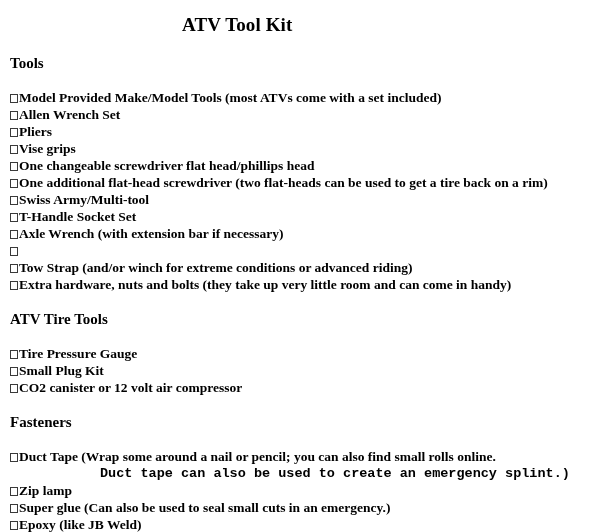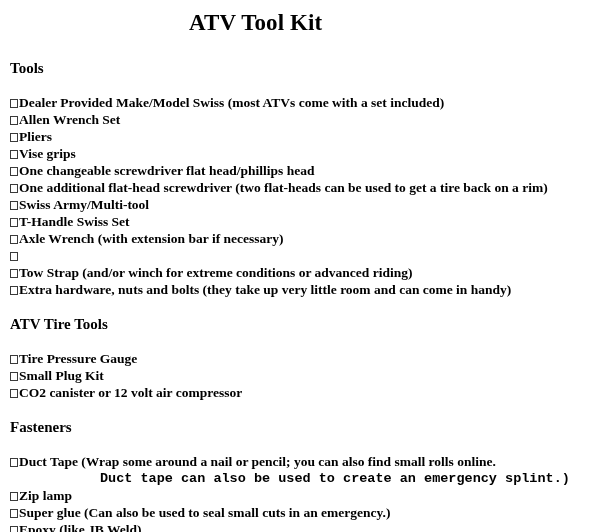--- a/index.html
+++ b/index.html
@@ -17,27 +17,27 @@
   }
   .page {
     position: relative;
     width: 600px;
     height: 532px;
     background: #ffffff;
     box-sizing: border-box;
   }
 
   .doc-title {
-    font-size: 23px;
+    font-size: 19px;
     font-weight: bold;
     line-height: 24px;
     text-align: left;
     padding-left: 182px;
-    padding-top: 4px;
-    margin: 7px;
+    padding-top: 13px;
+    margin: 0;
     letter-spacing: 0.1px;
   }
 
   .section {
     margin: 0;
     padding: 0;
   }
   .section-heading {
     font-size: 15px;
     font-weight: bold;
@@ -97,42 +97,42 @@
 
   <h1 class="doc-title">ATV Tool Kit</h1>
 
   <div class="spacer-line">&nbsp;</div>
 
   <div class="section">
     <div class="section-heading">Tools</div>
     <div class="spacer-line">&nbsp;</div>
     <ul class="check-list">
       <li class="check-item">
-        <span class="cbox"></span><span class="item-text">Dealer Provided Make/Model Swiss (most ATVs come with a set included)</span>
+        <span class="cbox"></span><span class="item-text">Model Provided Make/Model Tools (most ATVs come with a set included)</span>
       </li>
       <li class="check-item">
         <span class="cbox"></span><span class="item-text">Allen Wrench Set</span>
       </li>
       <li class="check-item">
         <span class="cbox"></span><span class="item-text">Pliers</span>
       </li>
       <li class="check-item">
         <span class="cbox"></span><span class="item-text">Vise grips</span>
       </li>
       <li class="check-item">
         <span class="cbox"></span><span class="item-text">One changeable screwdriver flat head/phillips head</span>
       </li>
       <li class="check-item">
         <span class="cbox"></span><span class="item-text">One additional flat-head screwdriver (two flat-heads can be used to get a tire back on a rim)</span>
       </li>
       <li class="check-item">
         <span class="cbox"></span><span class="item-text">Swiss Army/Multi-tool</span>
       </li>
       <li class="check-item">
-        <span class="cbox"></span><span class="item-text">T-Handle Swiss Set</span>
+        <span class="cbox"></span><span class="item-text">T-Handle Socket Set</span>
       </li>
       <li class="check-item">
         <span class="cbox"></span><span class="item-text">Axle Wrench (with extension bar if necessary)</span>
       </li>
       <li class="check-item">
         <span class="cbox"></span>
       </li>
       <li class="check-item">
         <span class="cbox"></span><span class="item-text">Tow Strap (and/or winch for extreme conditions or advanced riding)</span>
       </li>

